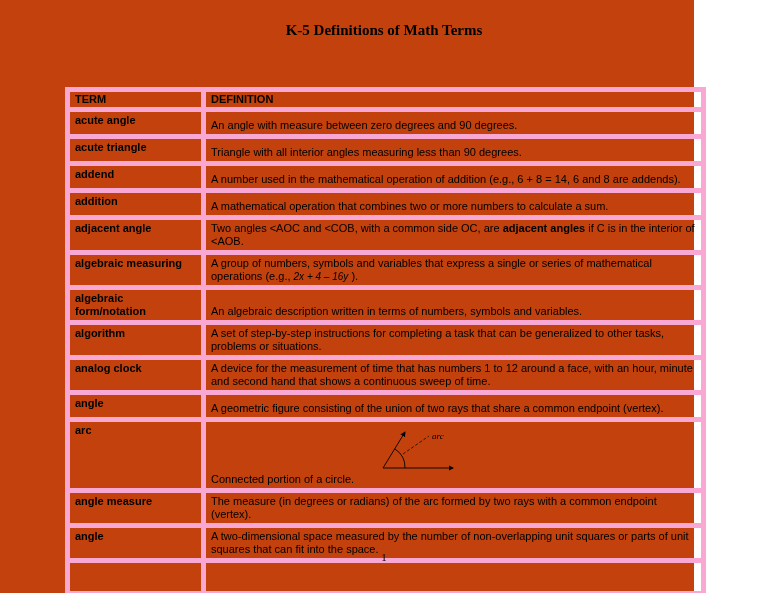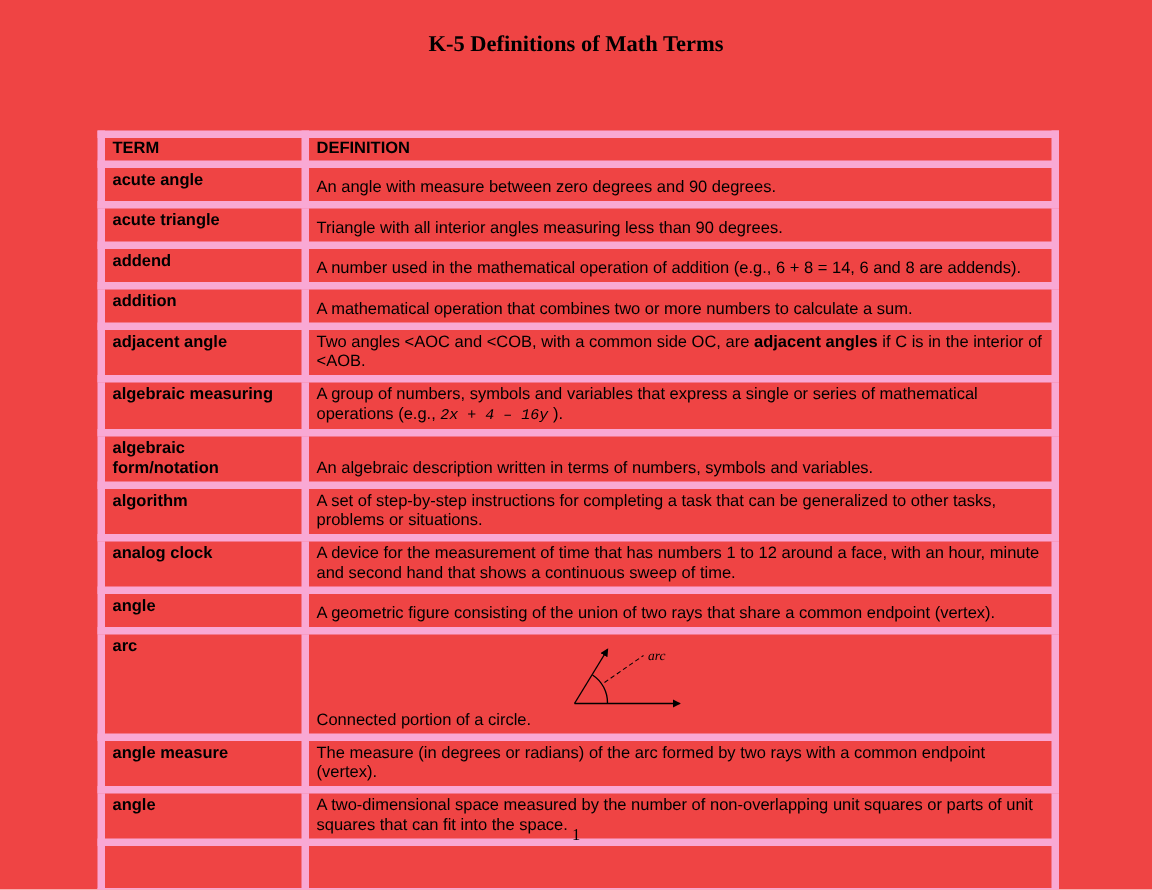--- a/index.html
+++ b/index.html
@@ -7,23 +7,23 @@
     padding: 0;
     background: #ffffff;
     width: 768px;
     height: 593px;
     font-family: "Liberation Sans", sans-serif;
     color: #000000;
     overflow: hidden;
   }
   .page {
     position: relative;
-    width: 768px;
+    width: 694px;
     height: 593px;
-    background: #ef4444;
+    background: #c2410c;
   }
   .doc-title {
     position: absolute;
     top: 22px;
     left: 0;
     width: 768px;
     text-align: center;
     font-family: "Liberation Serif", serif;
     font-size: 15px;
     font-weight: bold;
@@ -58,21 +58,21 @@
   }
   td.def {
     vertical-align: bottom;
     padding-left: 7px;
     padding-bottom: 3px;
   }
   tr.single td { height: 18px; }
   tr.empty td { height: 24px; }
   .bi { font-weight: bold; }
   .math {
-    font-family: Liberation Mono, monospace;
+    font-family: Liberation Sans, sans-serif;
     font-style: italic;
     font-size: 10px;
   }
   .arc-figure {
     margin: 2px 0 0 160px;
     height: 46px;
   }
   .arc-label {
     font-family: "Liberation Serif", serif;
     font-style: italic;

